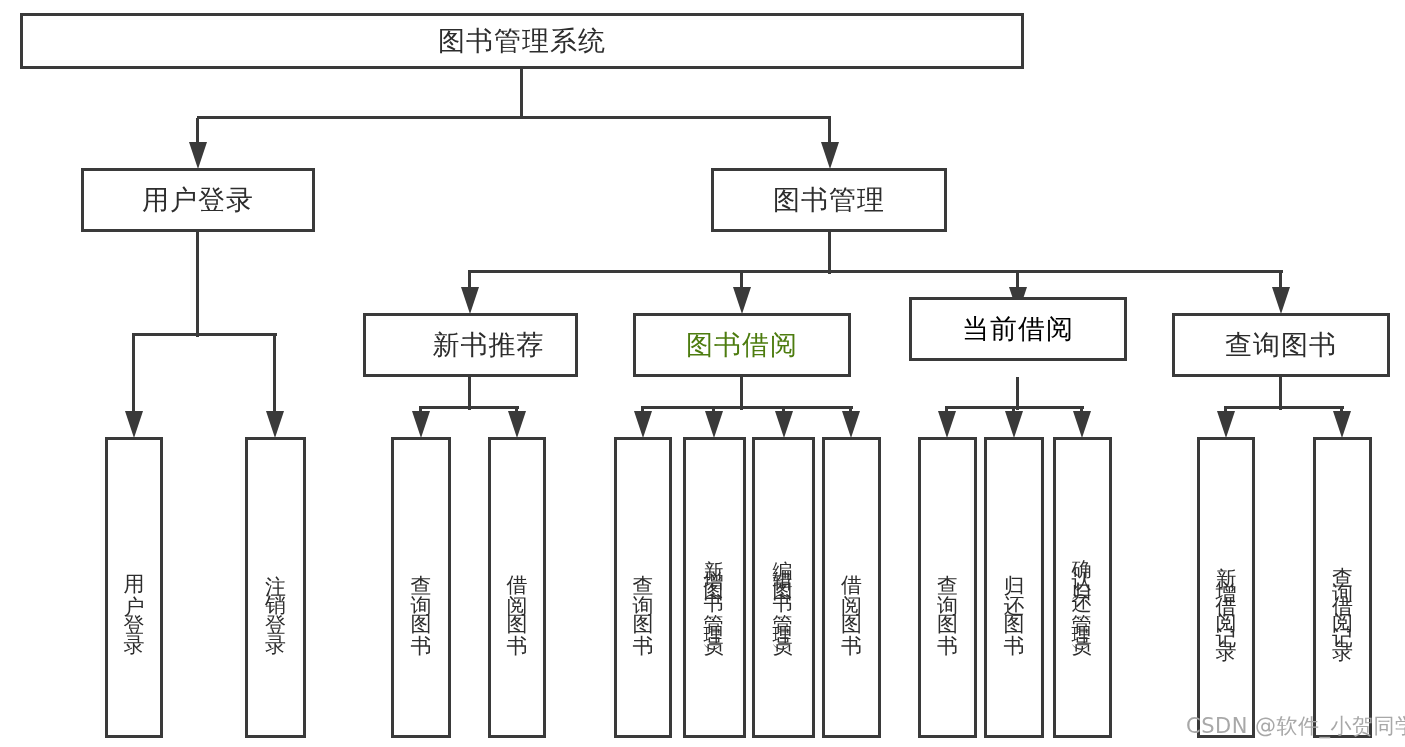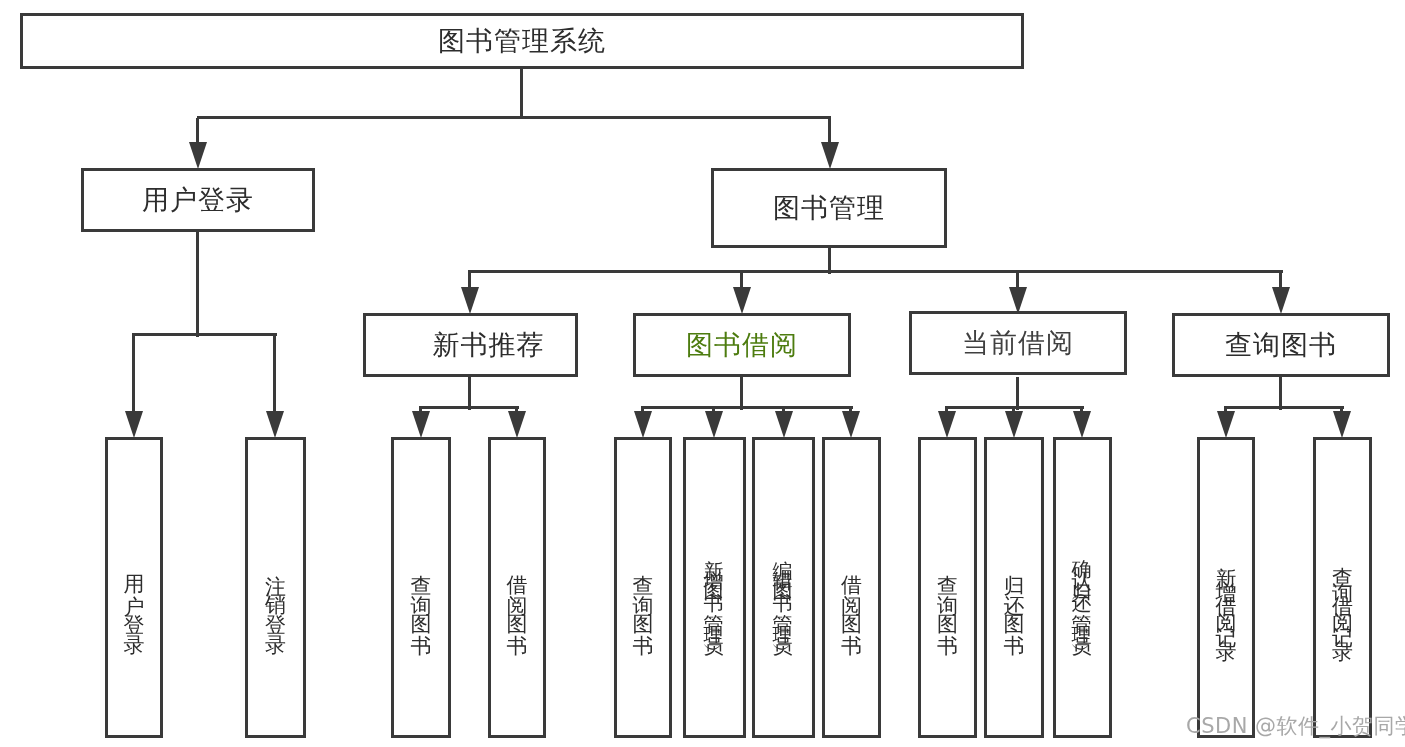--- a/index.html
+++ b/index.html
@@ -68,25 +68,25 @@
   }
 </style>
 </head>
 <body>
 
 <div class="canvas">
 
   <div class="node" style="left: 20px; top: 13px; width: 1004px; height: 56px; border-color: rgb(58, 58, 58); color: rgb(45, 45, 45);">图书管理系统</div>
 
   <div class="node" style="left: 81px; top: 168px; width: 234px; height: 64px; border-color: rgb(58, 58, 58); color: rgb(45, 45, 45);">用户登录</div>
-  <div class="node" style="left: 711px; top: 168px; width: 236px; height: 80px; border-color: rgb(58, 58, 58); color: rgb(45, 45, 45);">图书管理</div>
+  <div class="node" style="left: 711px; top: 168px; width: 236px; height: 64px; border-color: rgb(58, 58, 58); color: rgb(45, 45, 45);">图书管理</div>
 
   <div class="node" style="left: 363px; top: 313px; width: 215px; height: 64px; border-color: rgb(58, 58, 58); color: rgb(45, 45, 45); padding-left: 36px;">新书推荐</div>
   <div class="node" style="left: 633px; top: 313px; width: 218px; height: 64px; border-color: rgb(58, 58, 58); color: #4d7c0f;">图书借阅</div>
-  <div class="node" style="left: 909px; top: 311px; width: 218px; height: 64px; border-color: rgb(58, 58, 58); color: #404040;">当前借阅</div>
+  <div class="node" style="left: 909px; top: 297px; width: 218px; height: 64px; border-color: rgb(58, 58, 58); color: #000000;">当前借阅</div>
   <div class="node" style="left: 1172px; top: 313px; width: 218px; height: 64px; border-color: rgb(58, 58, 58); color: rgb(45, 45, 45);">查询图书</div>
 
   <div class="node leaf" style="left: 105px; top: 437px; width: 58px; height: 301px; border-color: rgb(58, 58, 58); color: rgb(45, 45, 45);">用户登录</div>
   <div class="node leaf" style="left: 245px; top: 437px; width: 61px; height: 301px; border-color: rgb(58, 58, 58); color: rgb(45, 45, 45);">注销登录</div>
   <div class="node leaf" style="left: 391px; top: 437px; width: 60px; height: 301px; border-color: rgb(58, 58, 58); color: rgb(45, 45, 45);">查询图书</div>
   <div class="node leaf" style="left: 488px; top: 437px; width: 58px; height: 301px; border-color: rgb(58, 58, 58); color: rgb(45, 45, 45);">借阅图书</div>
   <div class="node leaf" style="left: 614px; top: 437px; width: 58px; height: 301px; border-color: rgb(58, 58, 58); color: rgb(45, 45, 45);">查询图书</div>
   <div class="node leaf tight" style="left: 683px; top: 437px; width: 63px; height: 301px; border-color: rgb(58, 58, 58); color: rgb(45, 45, 45);">新增图书（管理员）</div>
   <div class="node leaf tight" style="left: 752px; top: 437px; width: 63px; height: 301px; border-color: rgb(58, 58, 58); color: rgb(45, 45, 45);">编辑图书（管理员）</div>
   <div class="node leaf" style="left: 822px; top: 437px; width: 59px; height: 301px; border-color: rgb(58, 58, 58); color: rgb(45, 45, 45);">借阅图书</div>

